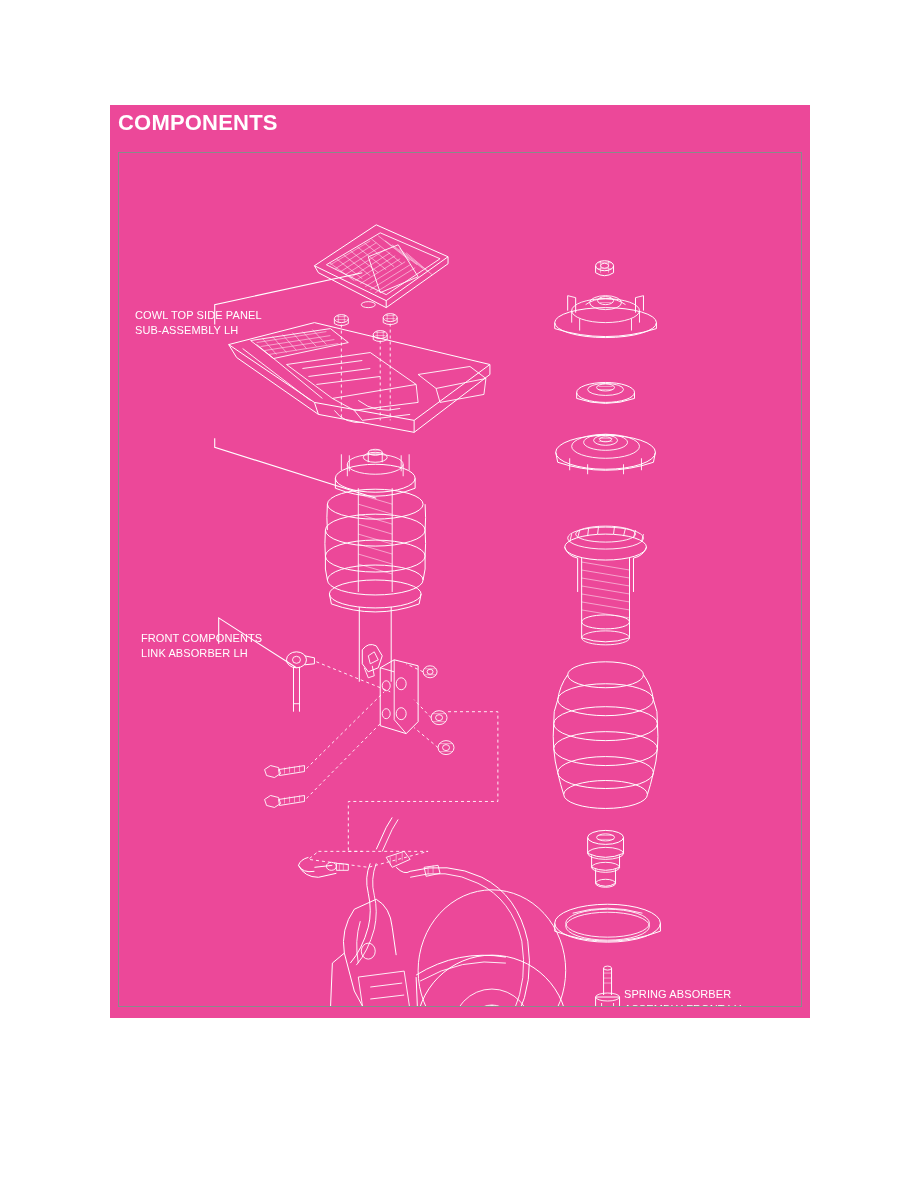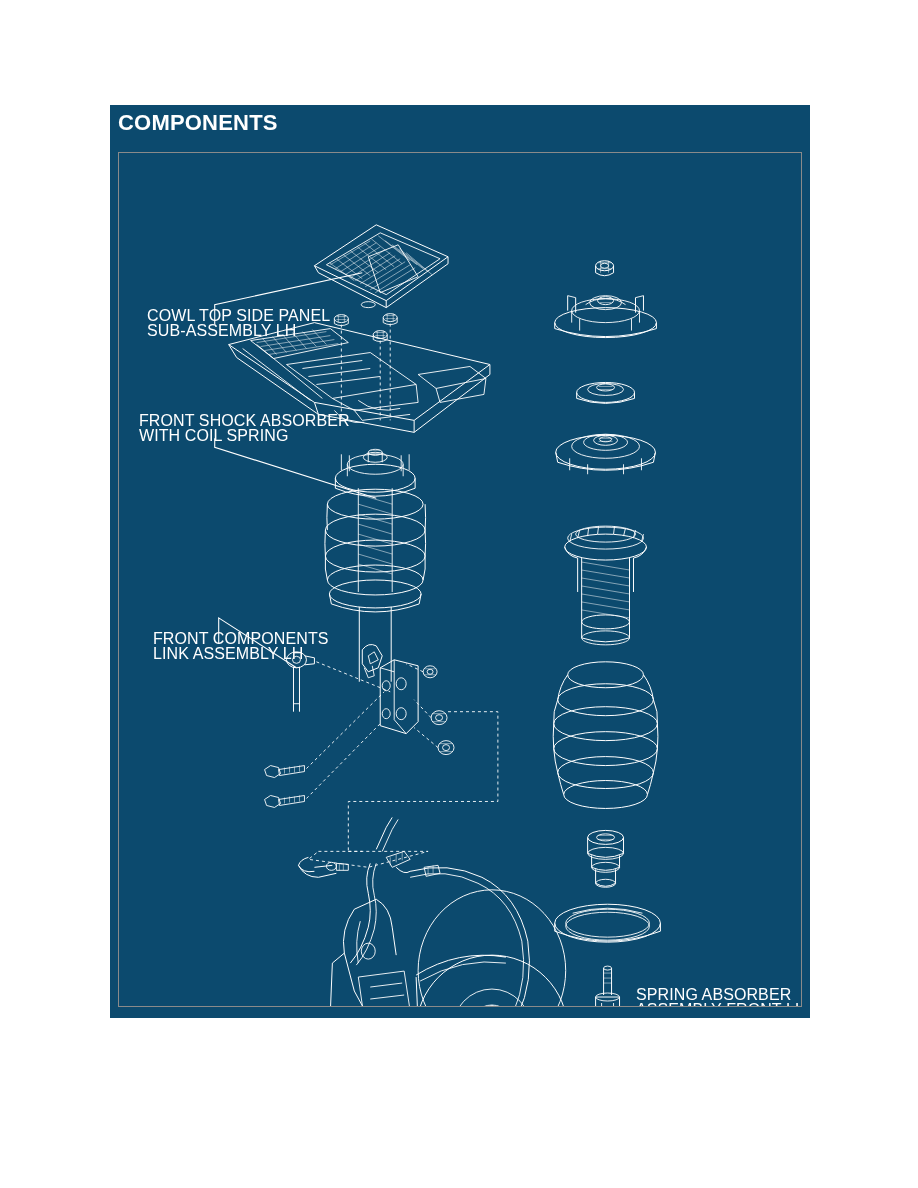--- a/index.html
+++ b/index.html
@@ -15,21 +15,21 @@
     overflow: hidden;
   }
 
   
   #figure-panel {
     position: absolute;
     left: 110px;
     top: 105px;
     width: 700px;
     height: 913px;
-    background: #0c4a6e;
+    background: #ec4899;
   }
 
   #figure-title {
     position: absolute;
     left: 8px;
     top: 7px;
     color: #ffffff;
     font-size: 22px;
     font-weight: bold;
     letter-spacing: 0.2px;
@@ -55,25 +55,24 @@
     top: 0;
     width: 100%;
     height: 100%;
     display: block;
   }
 
   
   .callout {
     position: absolute;
     color: #ffffff;
-    font-size: 16px;
+    font-size: 11px;
     line-height: 15px;
     white-space: nowrap;
     letter-spacing: 0.1px;
-    margin-left: 12px;
   }
   .callout .line2 { display: block; }
 
   #callout-cowl   { left: 16px;  top: 155px; }
   #callout-strut  { left: 8px;   top: 260px; }
   #callout-stab   { left: 22px;  top: 478px; }
   #callout-shock  { left: 505px; top: 834px; }
 
   svg .ln   { stroke: #ffffff; stroke-width: 1; fill: none; }
   svg .lnt  { stroke: #ffffff; stroke-width: 0.9; fill: none; }
@@ -474,28 +473,24 @@
 
       <path class="lead" d="M516,934 L580,1004 L580,1024"></path>
 
     </svg>
 
     <div class="callout" id="callout-cowl">
       <span>COWL TOP SIDE PANEL</span>
       <span class="line2">SUB-ASSEMBLY LH</span>
     </div>
 
-    <div class="callout" id="callout-strut">
-      <span>FRONT SHOCK ABSORBER</span>
-      <span class="line2">WITH COIL SPRING</span>
-    </div>
 
     <div class="callout" id="callout-stab">
       <span>FRONT COMPONENTS</span>
-      <span class="line2">LINK ASSEMBLY LH</span>
+      <span class="line2">LINK ABSORBER LH</span>
     </div>
 
     <div class="callout" id="callout-shock">
       <span>SPRING ABSORBER</span>
       <span class="line2">ASSEMBLY FRONT LH</span>
     </div>
 
   </div>
 </div>
 

